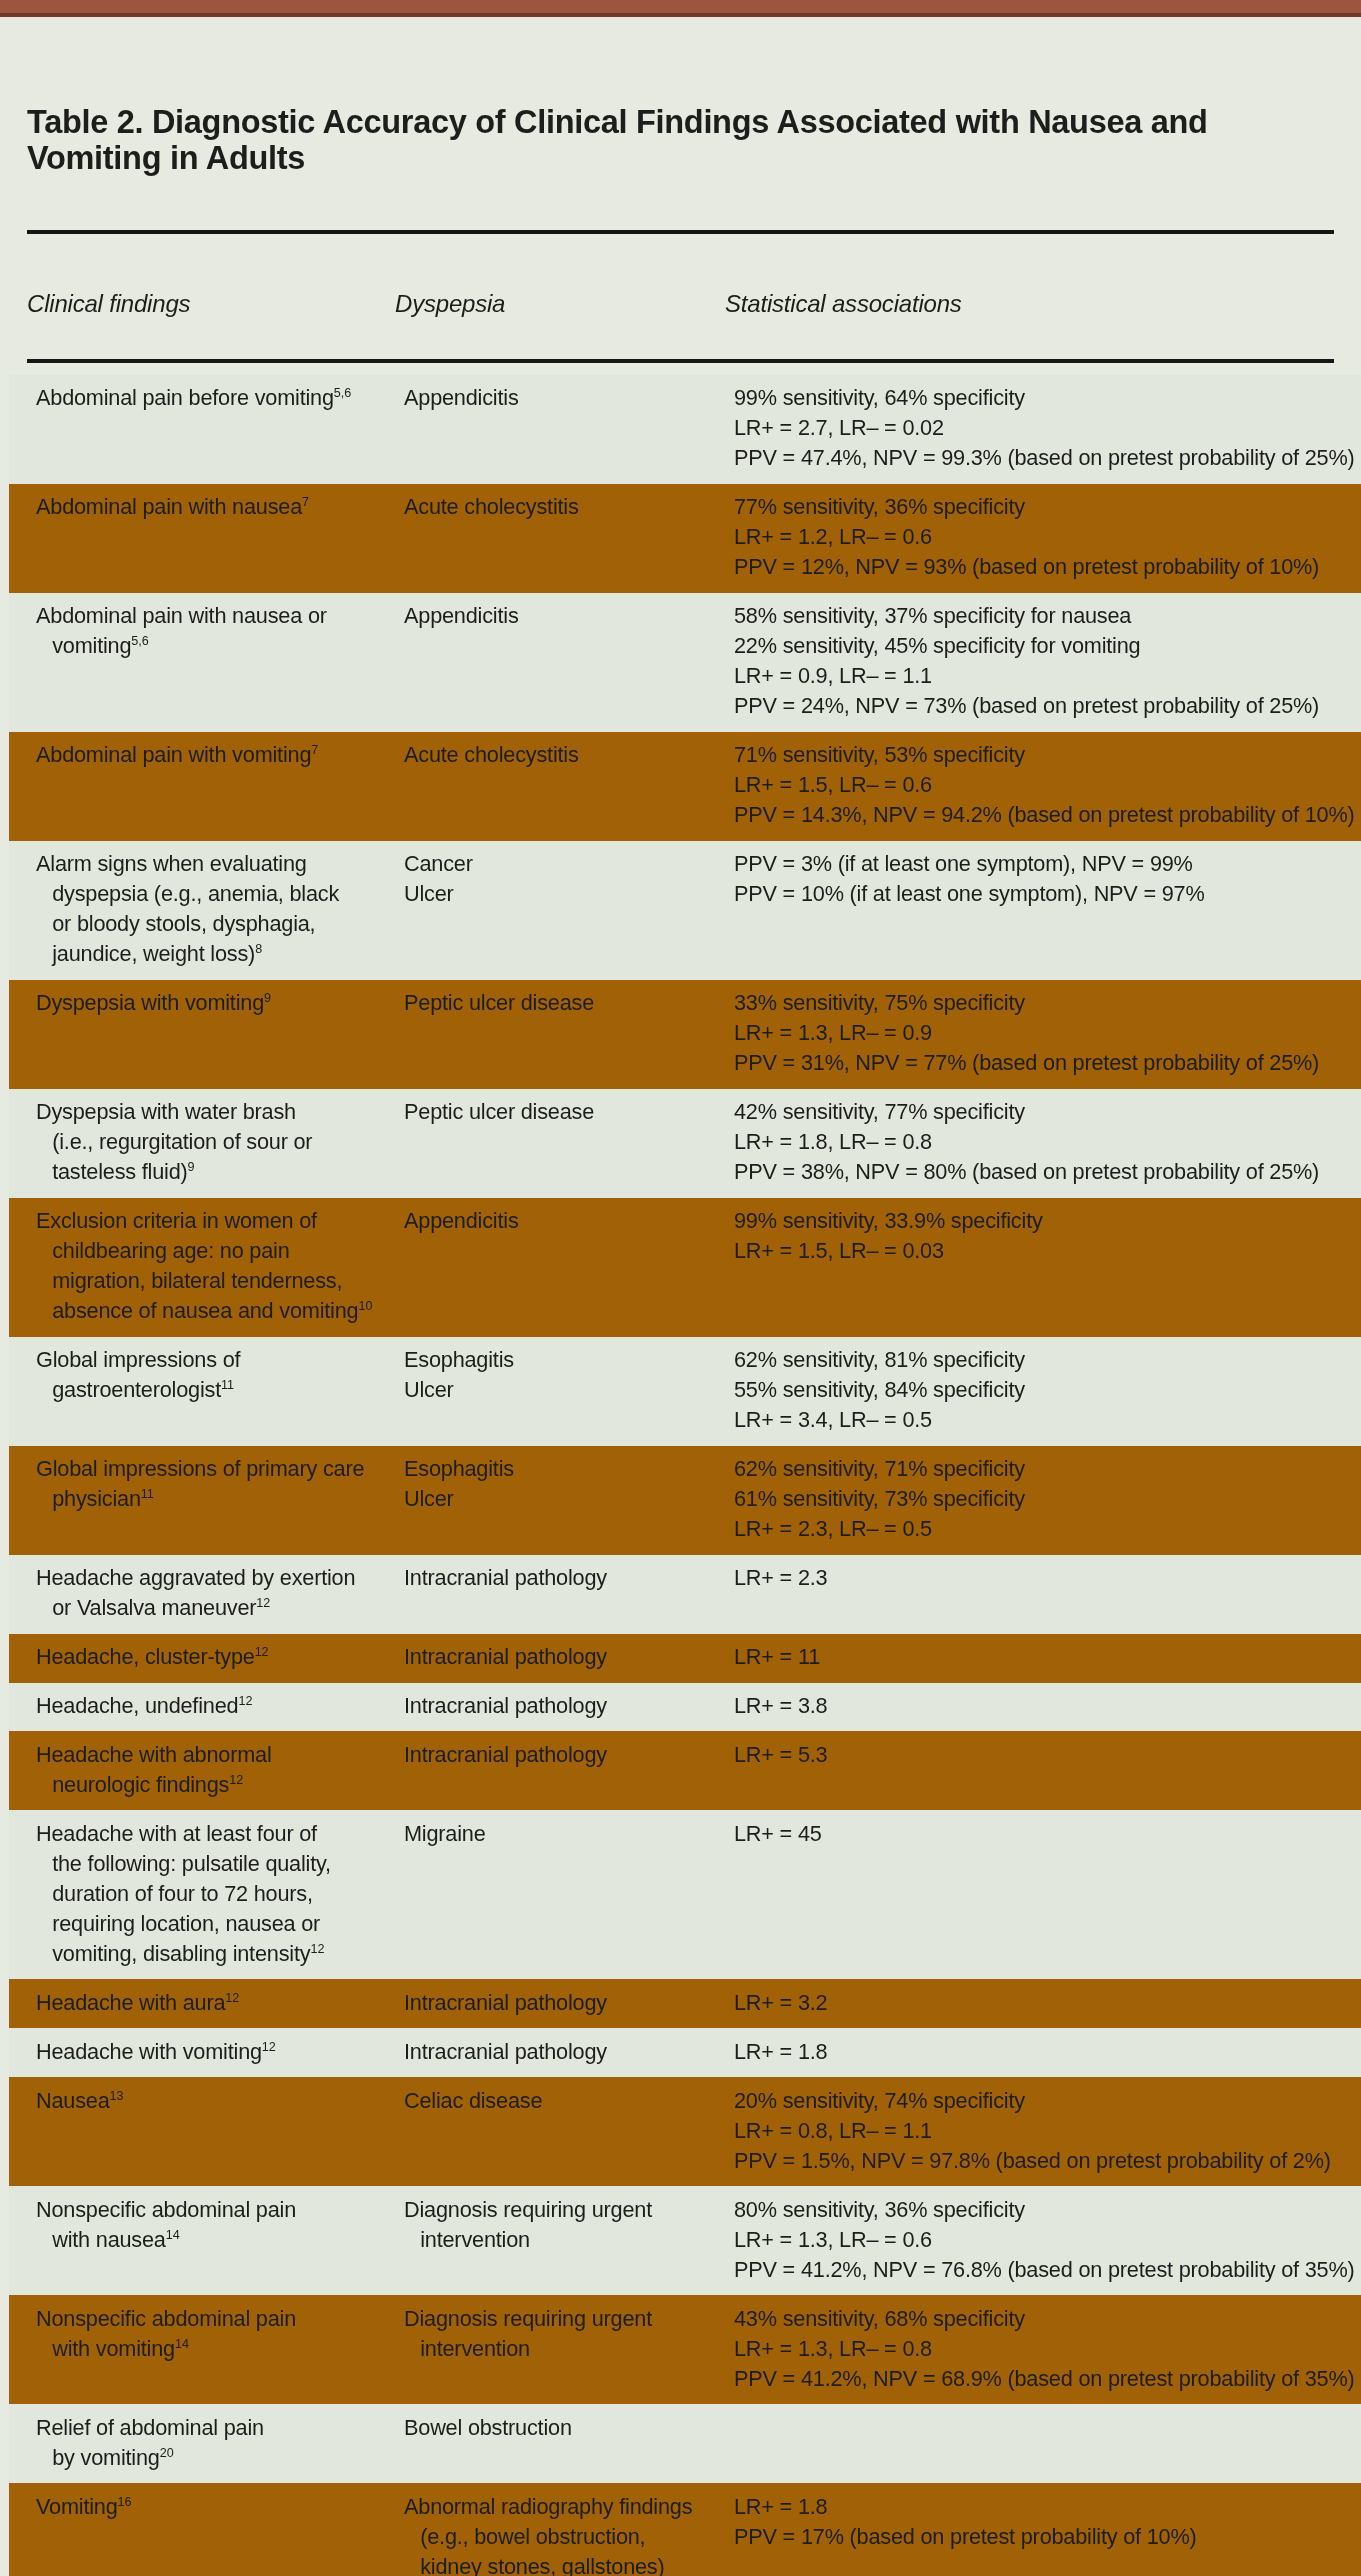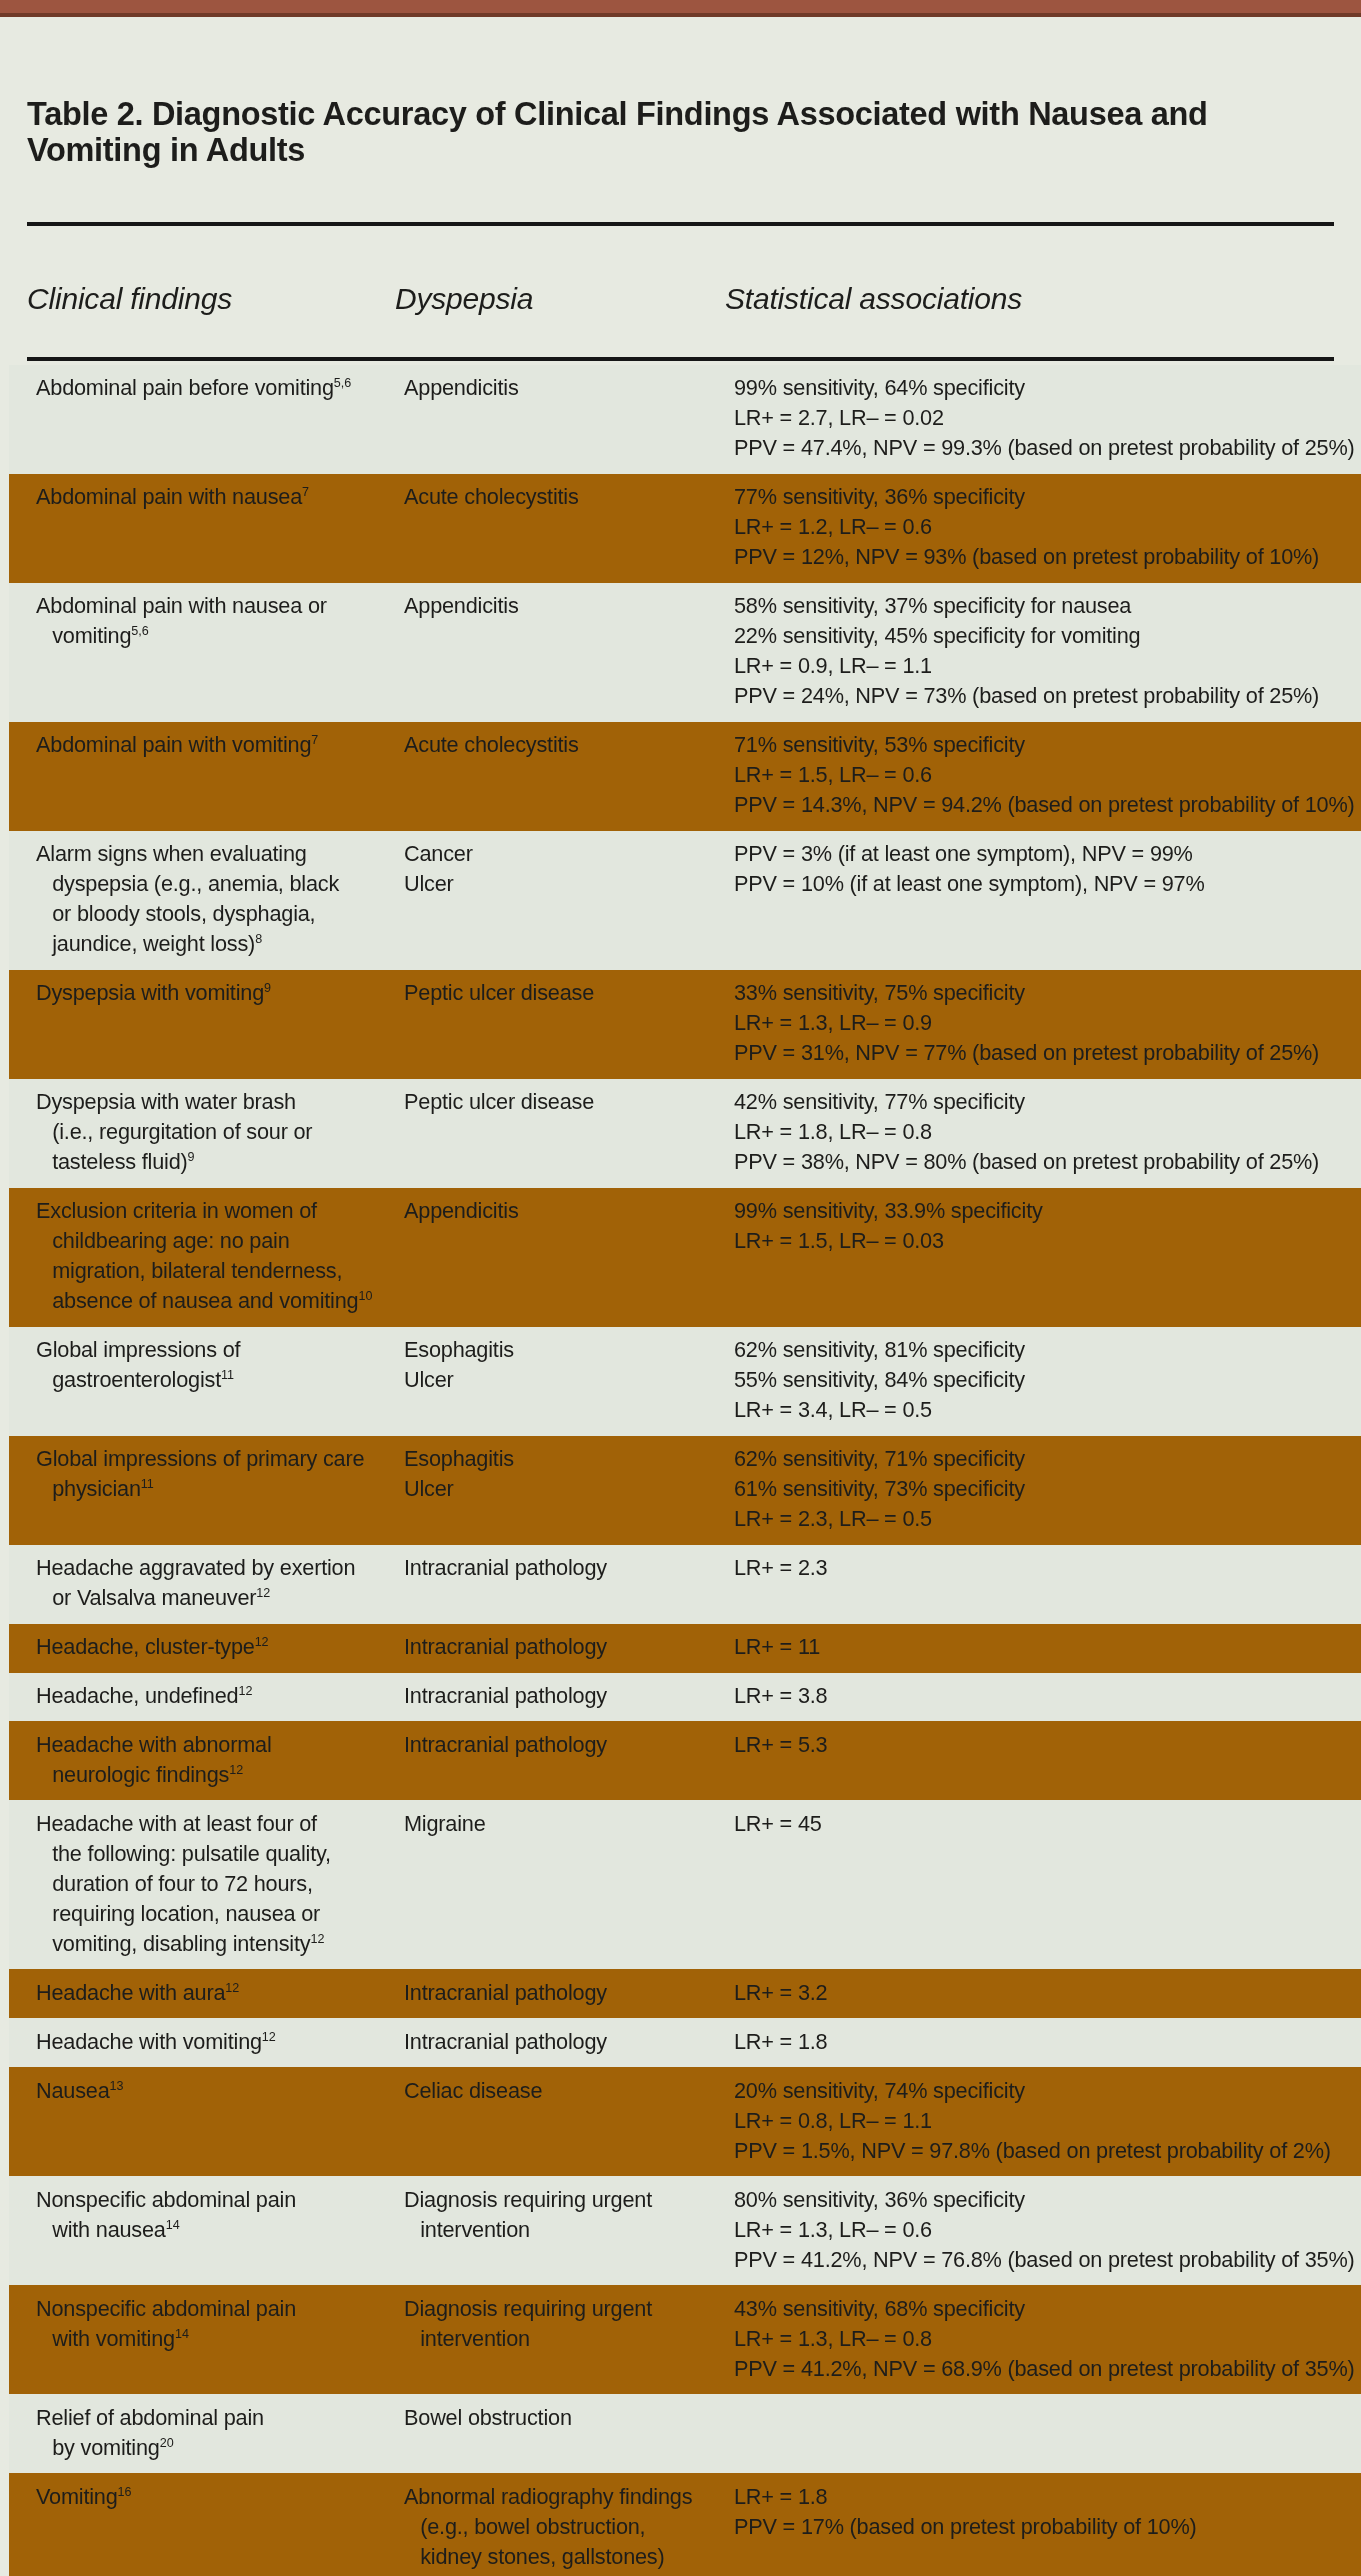--- a/index.html
+++ b/index.html
@@ -25,42 +25,42 @@
     display:flex;
     flex-direction:column;
     box-sizing:border-box;
   }
   .accent-bar-top{
     height:13px;
     background:var(--brown);
     border-bottom:4.7px solid var(--brown-dark);
   }
   .header-area{
-    padding:4px 27px;
+    padding:12px 27px;
     border-radius:25px;
   }
   .table-title{
     font-size:32.5px;
     font-weight:bold;
     letter-spacing:-0.3px;
     padding-top:76px;
     line-height:1.1;
   }
   .rule{
     height:4.1px;
     background:var(--rule);
   }
   .rule-under-title{margin-top:53px;}
   .grid{
     display:grid;
     grid-template-columns:368px 330px 1fr;
   }
   .col-headers{
     font-style:italic;
-    font-size:30px;
+    font-size:24px;
     letter-spacing:-0.2px;
     padding:56px 0 41px 0;
   }
   .rows{
     margin-top:0;
     margin-left:9px;
   }
   .row{
     padding:8.8px 27px 10.2px 27px;
     font-size:21.7px;

